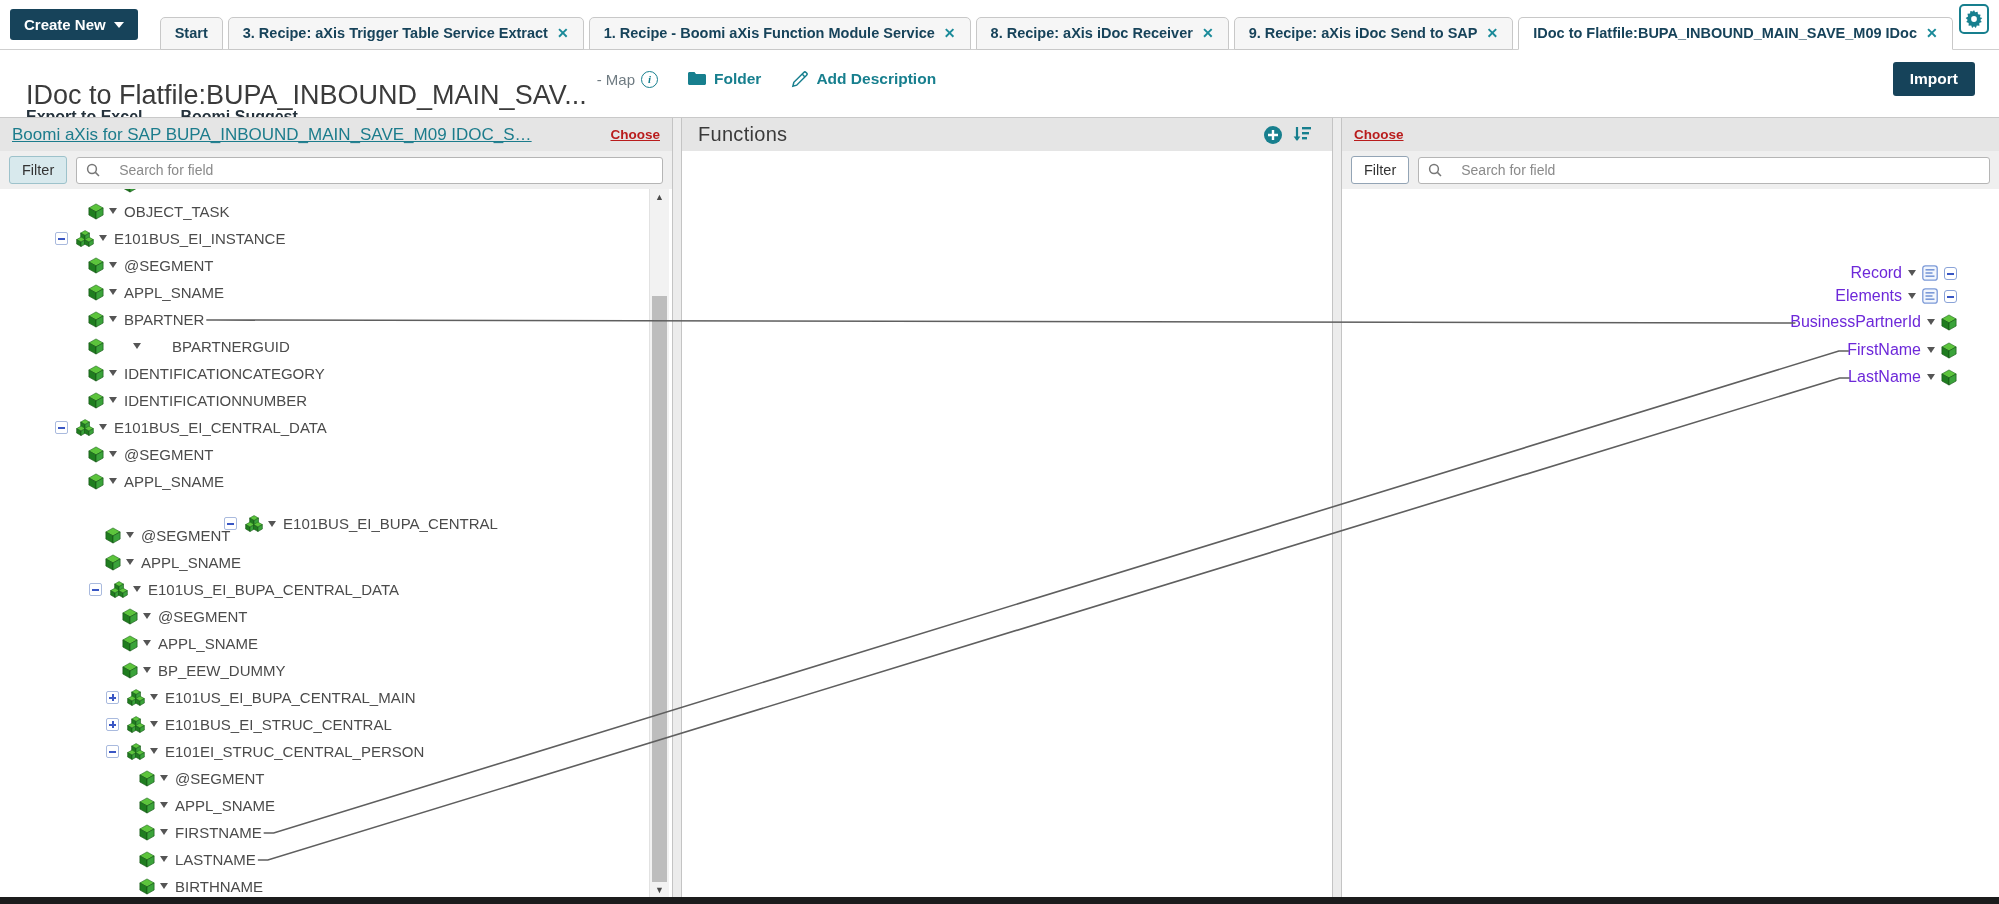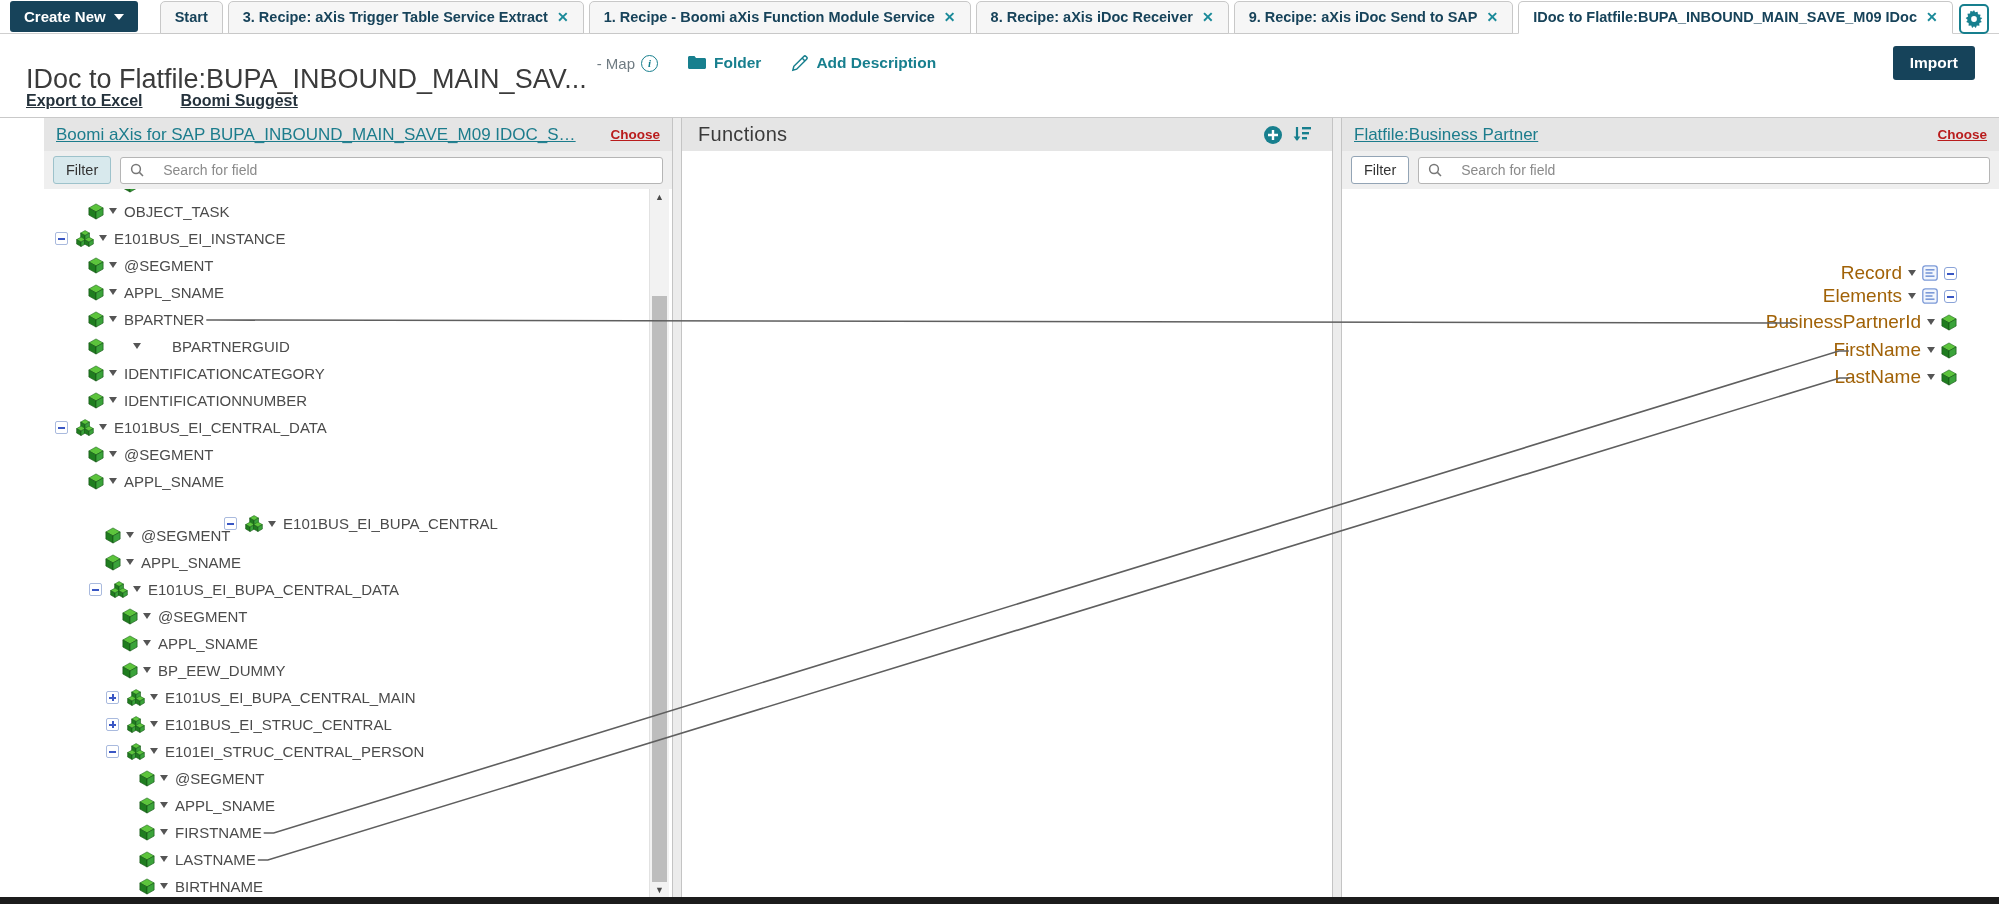--- a/index.html
+++ b/index.html
@@ -1,20 +1,20 @@
 <!DOCTYPE html>
 <html><head>
 <meta charset="utf-8">
 <style>
   * { box-sizing: border-box; margin: 0; padding: 0; }
   html,body { width:1999px; height:904px; overflow:hidden; background:#fff;
               font-family:"Liberation Sans", sans-serif; }
 
   
-  .tabbar { position:relative; height:34px; background:#fff;
+  .tabbar { position:relative; height:50px; background:#fff;
             border-bottom:1px solid #cfcfcf; display:flex; align-items:flex-end;
             padding-left:10px; z-index:40; }
   .create-btn { align-self:center; margin-right:22px; background:#17435a; color:#fff;
             font-size:15px; font-weight:700; border-radius:3px; padding:7px 14px;
             display:flex; align-items:center; gap:8px; cursor:pointer; }
   .create-caret { width:0; height:0; border-left:5px solid transparent;
             border-right:5px solid transparent; border-top:6px solid #fff; }
   .tab { display:flex; align-items:center; gap:9px; padding:7px 14px 8px;
          background:#f6f6f6; border:1px solid #c8c8c8; border-radius:5px 5px 0 0;
          margin-right:5px; margin-bottom:-1px; font-size:14.5px; font-weight:600;
@@ -39,21 +39,21 @@
 
   
   .linksrow { height:21px; padding-left:26px; display:flex; gap:38px; background:#fff; }
   .linksrow span { font-size:16px; font-weight:600; color:#25323c;
          text-decoration:underline; cursor:pointer; }
 
   
   #content { position:absolute; top:117px; left:0; width:1999px; height:787px;
          border-top:1px solid #c9c9c9; background:#fff; }
   .panel { position:absolute; top:0; height:100%; }
-  #src-panel { left:0;    width:672px;padding-left:44px; }
+  #src-panel { left:0;    width:672px; }
   #fn-panel  { left:682px; width:650px; }
   #tgt-panel { left:1342px; width:657px; }
   .divider { position:absolute; top:0; height:100%; width:10px; background:#ececec;
          border-left:1px solid #c4c4c4; border-right:1px solid #c4c4c4; }
   #divider1 { left:672px; } #divider2 { left:1332px; }
 
   .phead { height:33px; background:#e5e5e5; display:flex; align-items:center;
          padding:0 12px; gap:12px; }
   .profile-link { color:#1c7c8c; font-size:17px; text-decoration:underline;
          white-space:nowrap; overflow:hidden; text-overflow:ellipsis; flex:1; cursor:pointer; }
@@ -96,21 +96,21 @@
   .vs-up { top:0; } .vs-down { bottom:0; }
   .vs-thumb { position:absolute; left:2px; right:2px; top:107px; height:586px;
          background:#bdbdbd; cursor:pointer; }
 
   
   .fn-icons { display:flex; align-items:center; gap:9px; padding-right:8px; }
 
   
   .tgt-row { position:absolute; right:42px; display:flex; align-items:center;
          gap:6px; height:24px; cursor:pointer; }
-  .tgt-label { font-size:19px; color:#a16207; white-space:nowrap; }
+  .tgt-label { font-size:16px; color:#6d28d9; white-space:nowrap; }
   .minibox { width:13px; height:13px; border:1px solid #8aa3d8; border-radius:3px;
          background:#fff; position:relative; cursor:pointer; }
   .minibox::before { content:""; position:absolute; left:2px; right:2px; top:5px;
          height:2px; background:#3a57c4; }
 
   
   #wires { position:absolute; inset:0; z-index:30; pointer-events:none; }
 
   .bottom-edge { position:absolute; left:0; top:897px; width:1999px; height:7px;
          background:#1c1c1c; z-index:50; }
@@ -611,21 +611,20 @@
           <rect x="10" y="12" width="5" height="2.4" fill="#177f8e"></rect>
         </svg>
       </span>
     </div>
   </div>
 
   <div class="divider" id="divider2"></div>
 
   <div class="panel" id="tgt-panel">
     <div class="phead">
-      <span class="profile-link">Flatfile:Business Partner</span>
       <span class="choose-link">Choose</span>
     </div>
     <div class="filter-row">
       <span class="filter-btn tgt">Filter</span>
       <div class="searchbox">
         <svg width="14" height="14" viewBox="0 0 14 14">
           <circle cx="6" cy="6" r="4.4" fill="none" stroke="#777" stroke-width="1.5"></circle>
           <path d="M9.4 9.4L13 13" stroke="#777" stroke-width="1.5"></path>
         </svg>
         <input type="text" placeholder="Search for field" style="">

